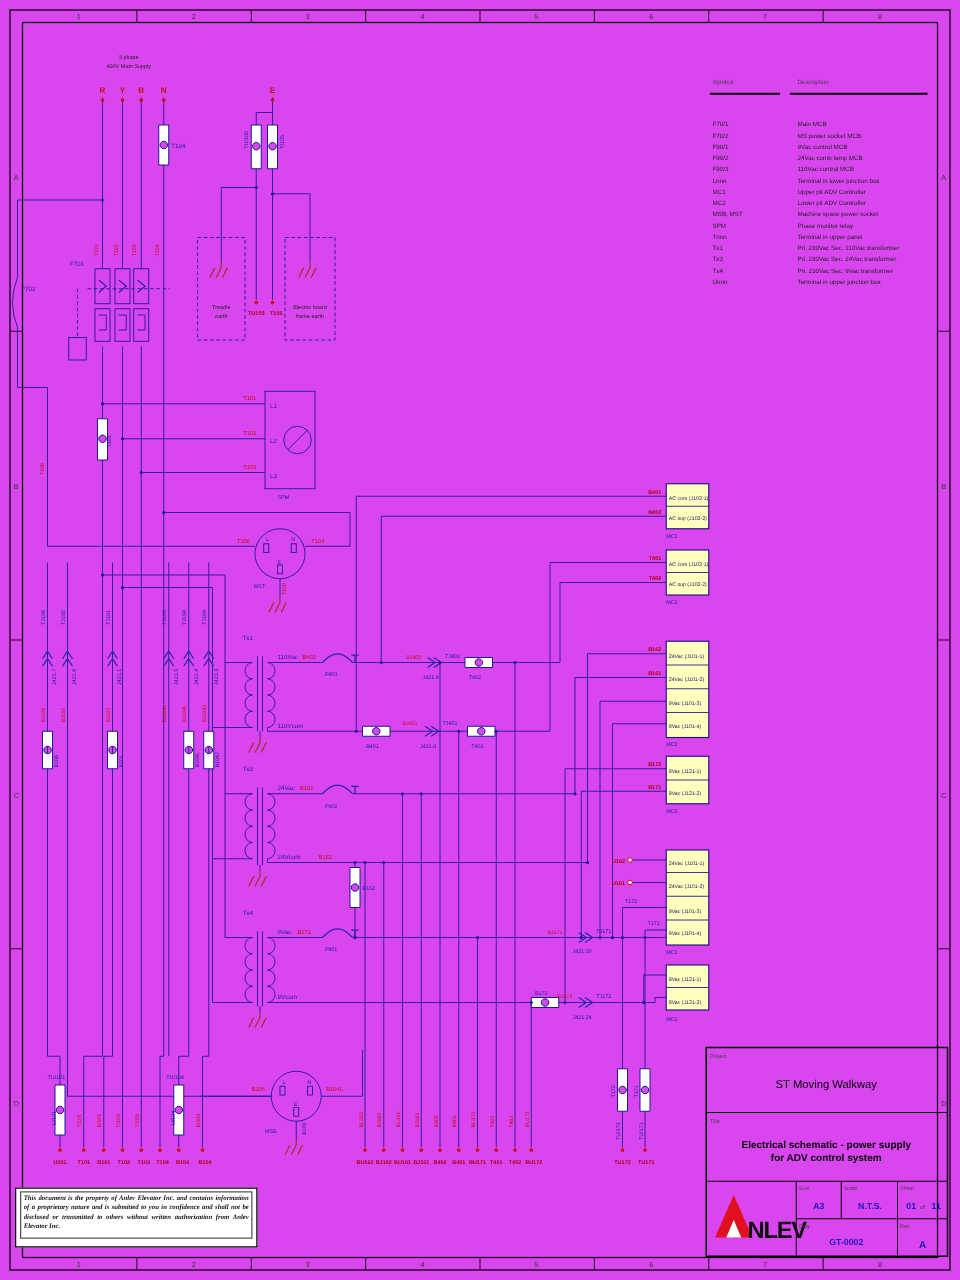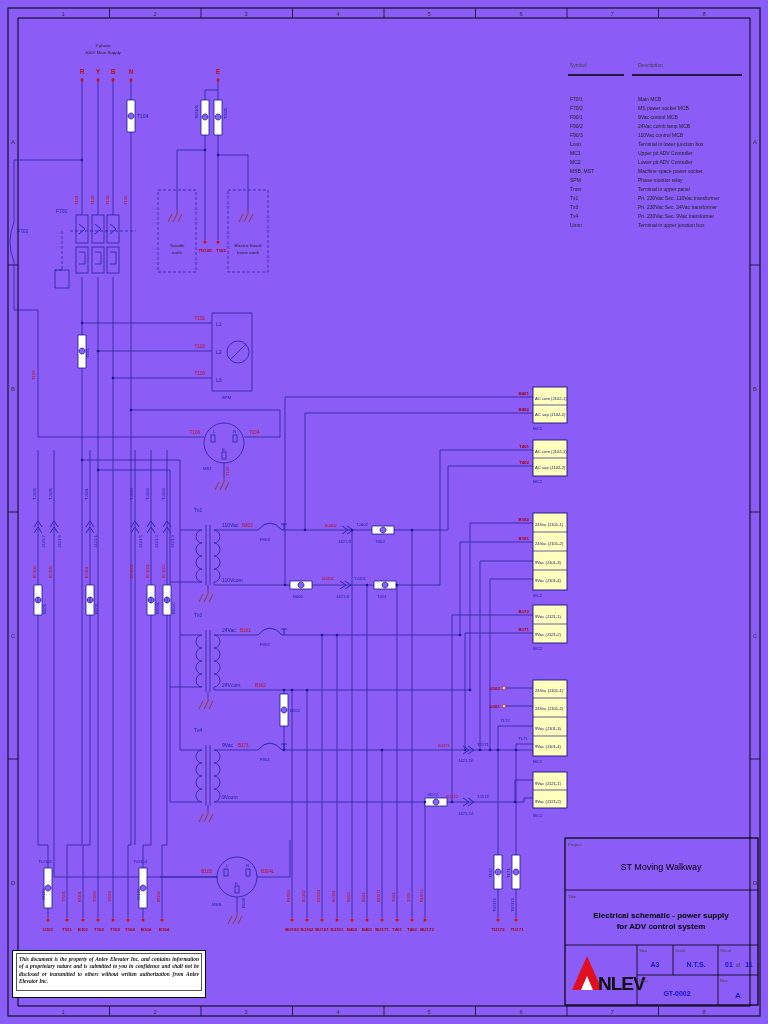--- a/index.html
+++ b/index.html
@@ -1,16 +1,16 @@
 <!DOCTYPE html>
 <html><head>
 <meta charset="utf-8">
 <style>
   html,body{margin:0;padding:0;background:#e8e8e8;}
-  #sheet{position:relative;width:768px;height:1024px;background:#8b5cf6;margin:0 auto;
+  #sheet{position:relative;width:768px;height:1024px;background:#d946ef;margin:0 auto;
          font-family:"Liberation Sans",sans-serif;overflow:hidden;}
   svg{position:absolute;left:0;top:0;}
   svg text{font-family:"Liberation Sans",sans-serif;}
   .w{stroke:#1a1a8e;stroke-width:.7;fill:none}
   .wd{stroke:#1a1a8e;stroke-width:.7;fill:none;stroke-dasharray:3 2}
   .bk{stroke:#000;fill:none}
   .er{stroke:#96321e;stroke-width:.9;fill:none}
   .fz{fill:#fff;stroke:#1a1a8e;stroke-width:.8}
   .yb{fill:#ffffbe;stroke:#14147e;stroke-width:.9}
   .cv{stroke:#2626b0;stroke-width:1;fill:none}

